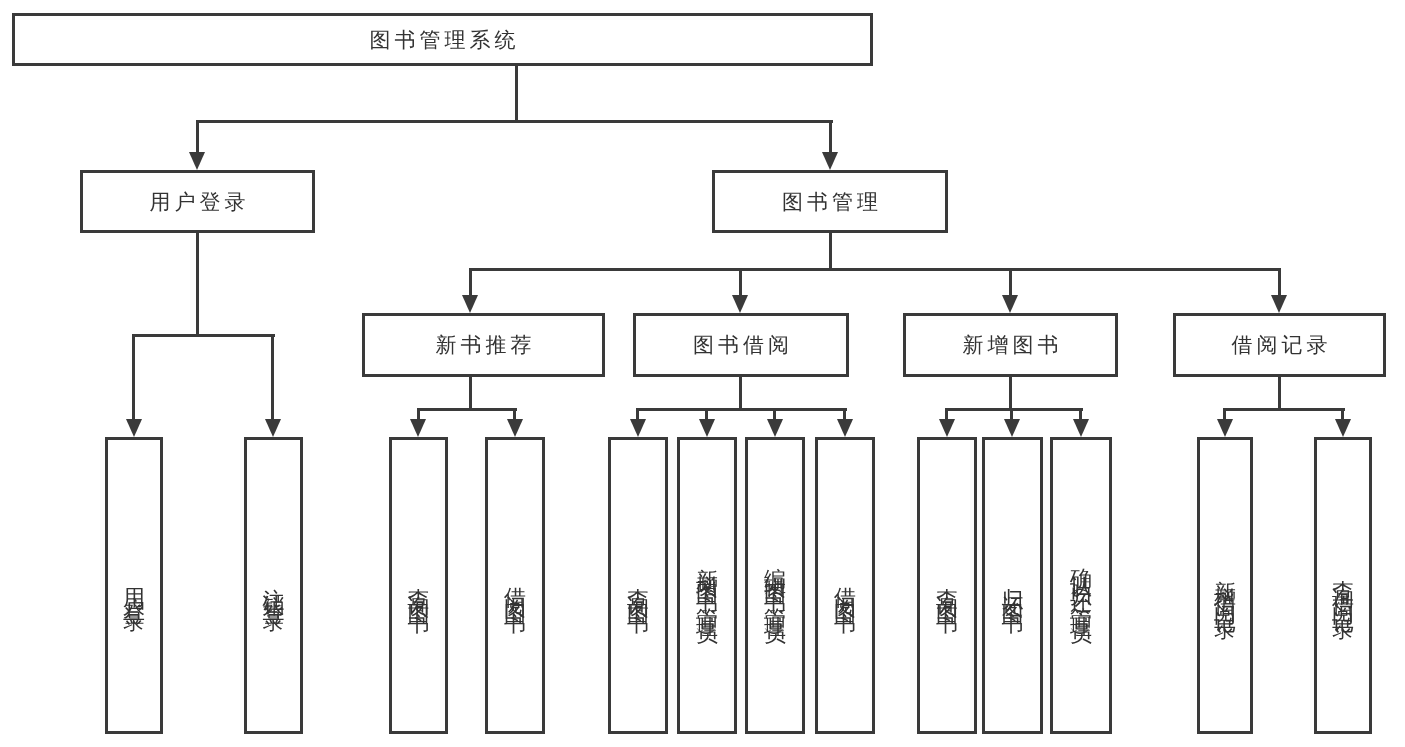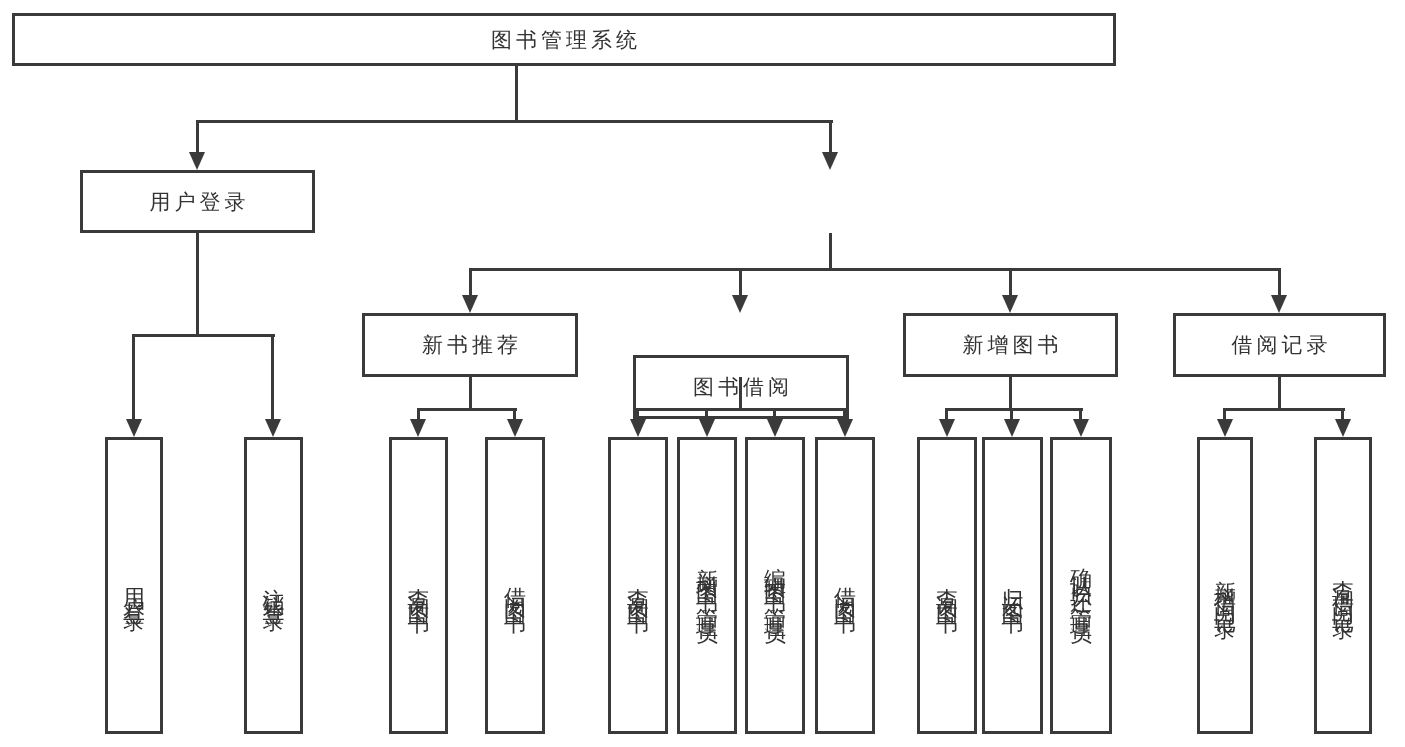--- a/index.html
+++ b/index.html
@@ -28,57 +28,60 @@
   .watermark{
     position:absolute;left:1183px;top:714px;z-index:5;
     font-size:20px;color:#b4b8be;white-space:nowrap;
   }
 </style>
 </head>
 <body>
 
 <div id="canvas">
 
-  <div class="node" style="left:12px;top:13px;width:1104px;height:53px;">
+  <div class="node" style="left:12px;top:13px;width:861px;height:53px;">
     <span>图书管理系统</span>
   </div>
 
   <div class="vline" style="left:515px;top:66px;height:54px;"></div>
   <div class="hline" style="left:196px;top:120px;width:637px;"></div>
   <div class="vline" style="left:196px;top:120px;height:34px;"></div>
   <div class="arrow" style="left:189px;top:152px;"></div>
   <div class="vline" style="left:829px;top:120px;height:34px;"></div>
   <div class="arrow" style="left:822px;top:152px;"></div>
 
   <div class="node" style="left:80px;top:170px;width:235px;height:63px;">
     <span>用户登录</span>
+  </div>
+  <div class="node" style="left:712px;top:170px;width:236px;height:63px;">
+    <span>图书管理</span>
   </div>
 
   <div class="vline" style="left:196px;top:233px;height:101px;"></div>
   <div class="hline" style="left:132px;top:334px;width:143px;"></div>
   <div class="vline" style="left:132px;top:334px;height:86px;"></div>
   <div class="arrow" style="left:126px;top:419px;"></div>
   <div class="vline" style="left:271px;top:334px;height:86px;"></div>
   <div class="arrow" style="left:265px;top:419px;"></div>
 
   <div class="vline" style="left:829px;top:233px;height:35px;"></div>
   <div class="hline" style="left:469px;top:268px;width:811px;"></div>
   <div class="vline" style="left:469px;top:268px;height:28px;"></div>
   <div class="arrow" style="left:462px;top:295px;"></div>
   <div class="vline" style="left:739px;top:268px;height:28px;"></div>
   <div class="arrow" style="left:732px;top:295px;"></div>
   <div class="vline" style="left:1009px;top:268px;height:28px;"></div>
   <div class="arrow" style="left:1002px;top:295px;"></div>
   <div class="vline" style="left:1278px;top:268px;height:28px;"></div>
   <div class="arrow" style="left:1271px;top:295px;"></div>
 
-  <div class="node" style="left:362px;top:313px;width:216px;height:64px;">
+  <div class="node" style="left:362px;top:313px;width:243px;height:64px;">
     <span>新书推荐</span>
   </div>
-  <div class="node" style="left:633px;top:313px;width:216px;height:64px;margin-top:42px;">
+  <div class="node" style="left:633px;top:313px;width:216px;height:64px;">
     <span>图书借阅</span>
   </div>
   <div class="node" style="left:903px;top:313px;width:215px;height:64px;">
     <span>新增图书</span>
   </div>
   <div class="node" style="left:1173px;top:313px;width:213px;height:64px;">
     <span>借阅记录</span>
   </div>
 
   <div class="vline" style="left:469px;top:377px;height:31px;"></div>

